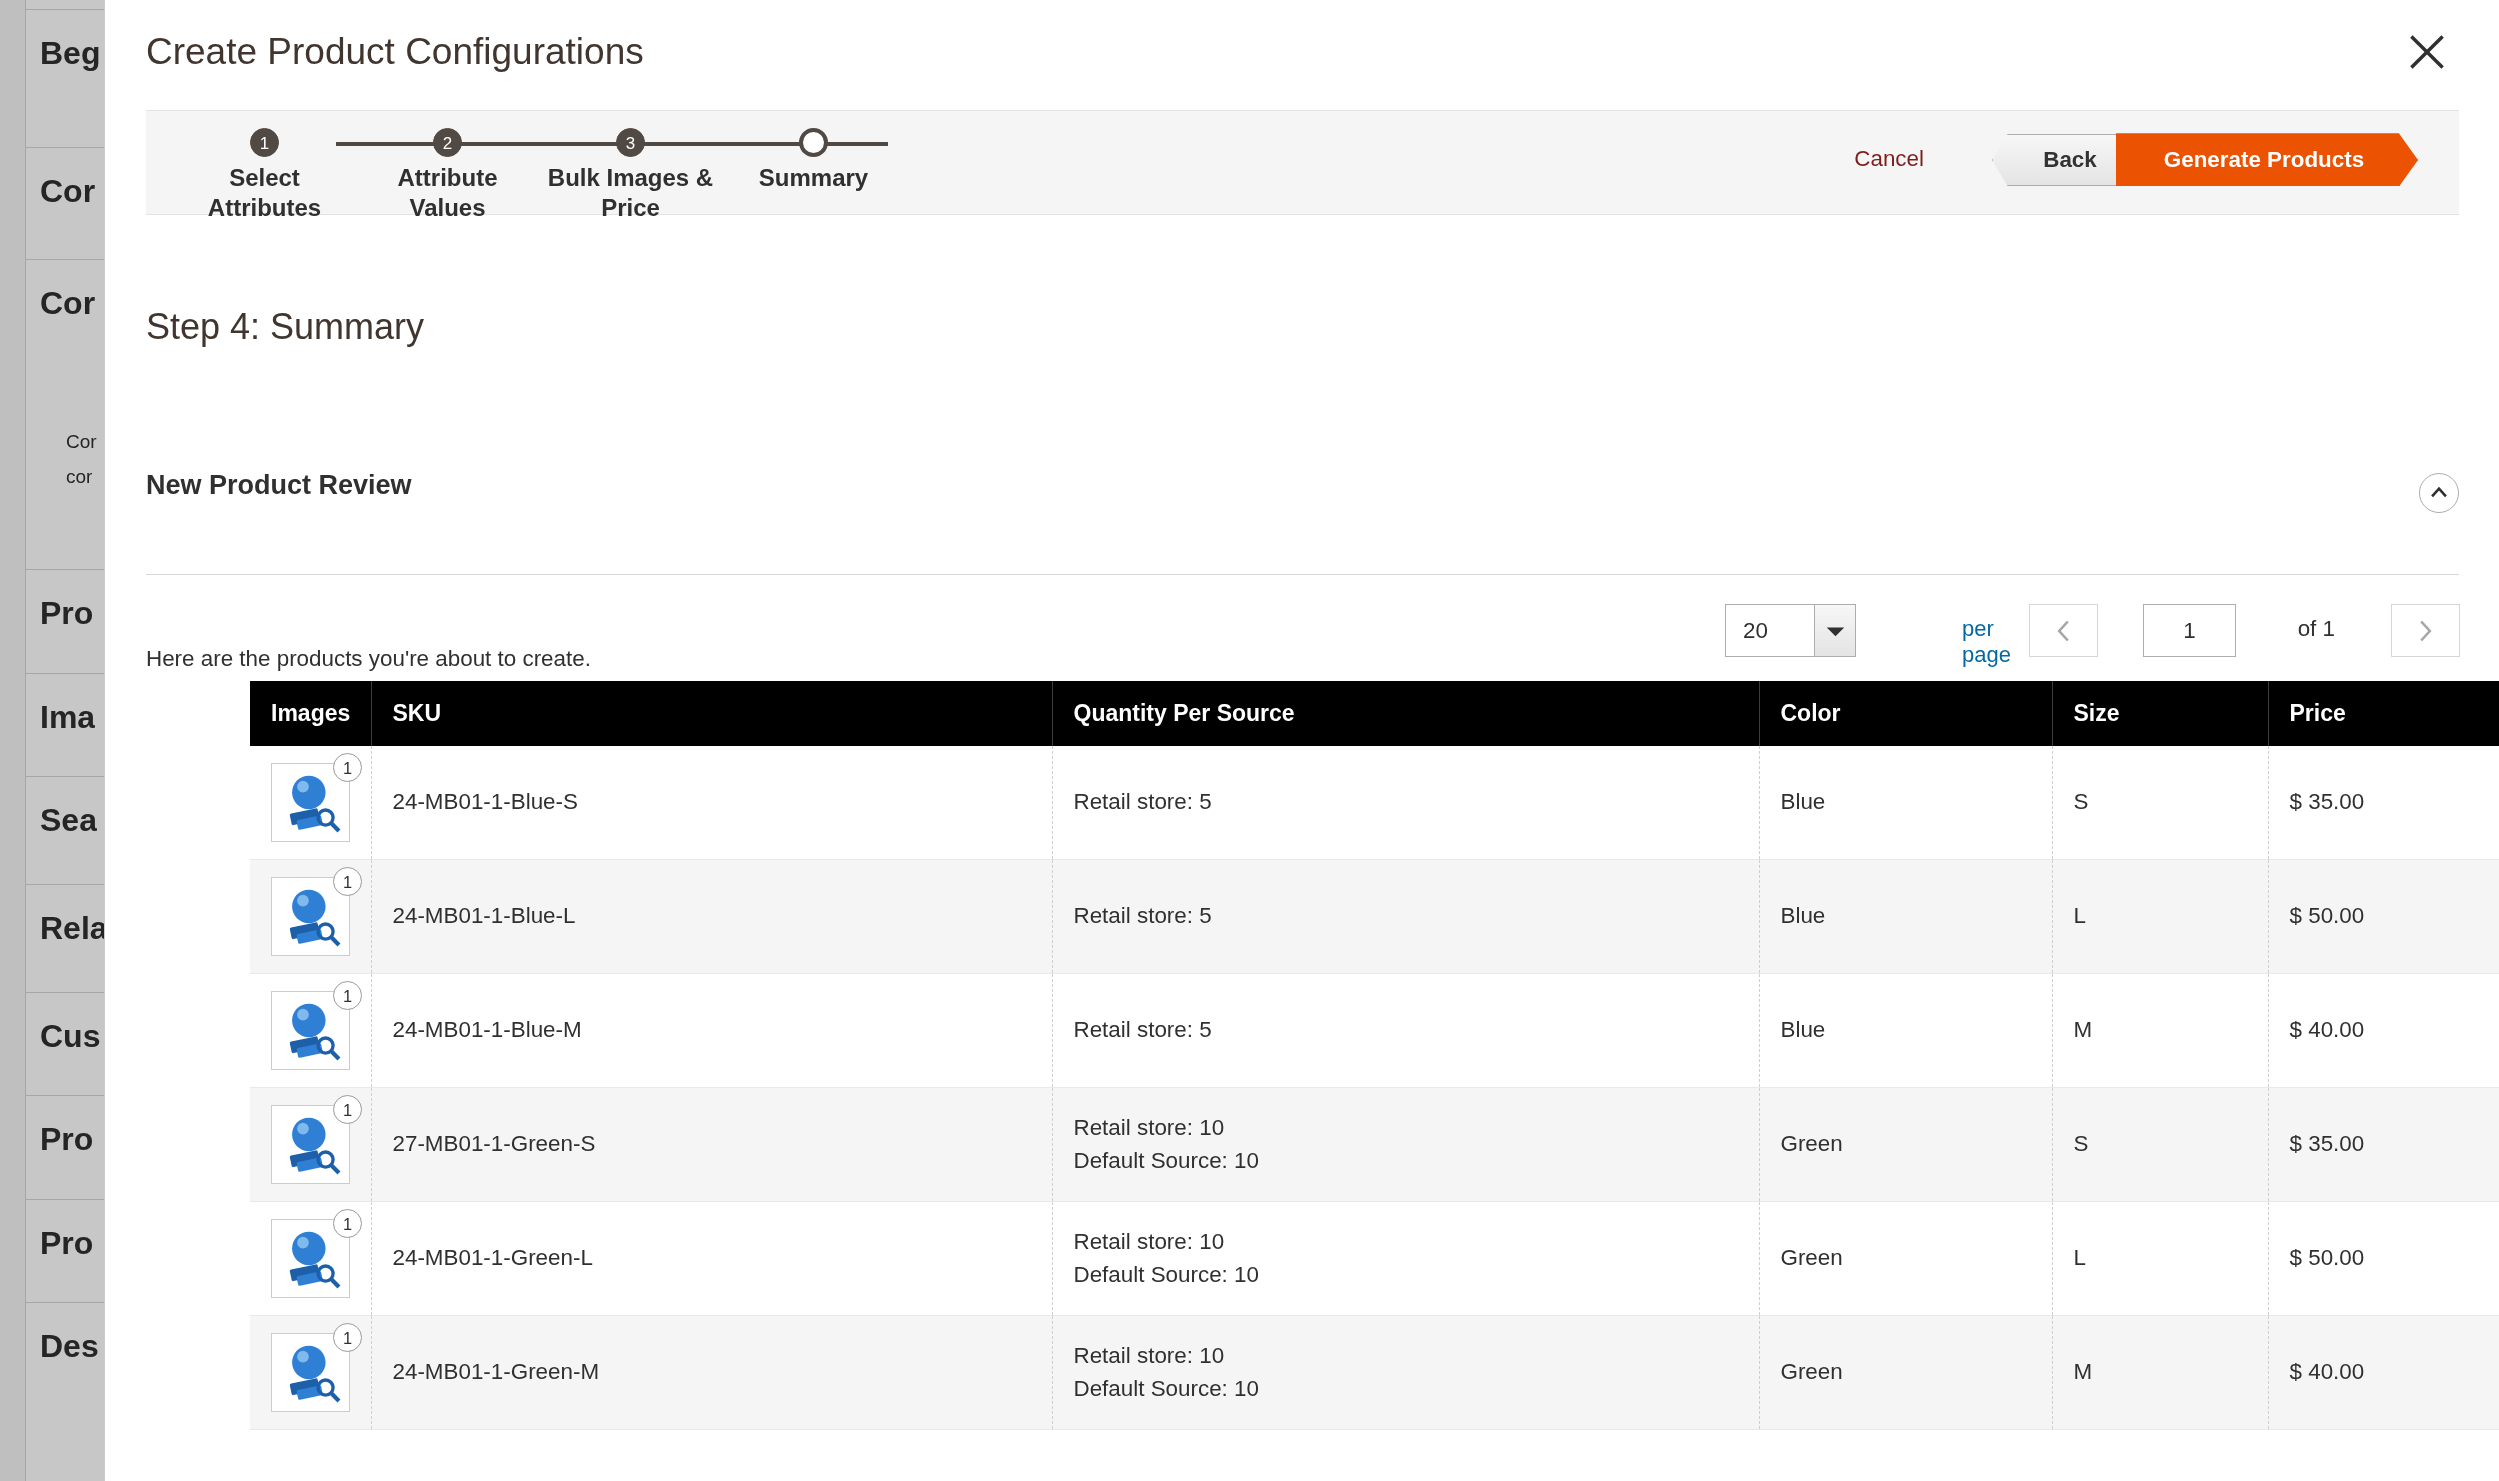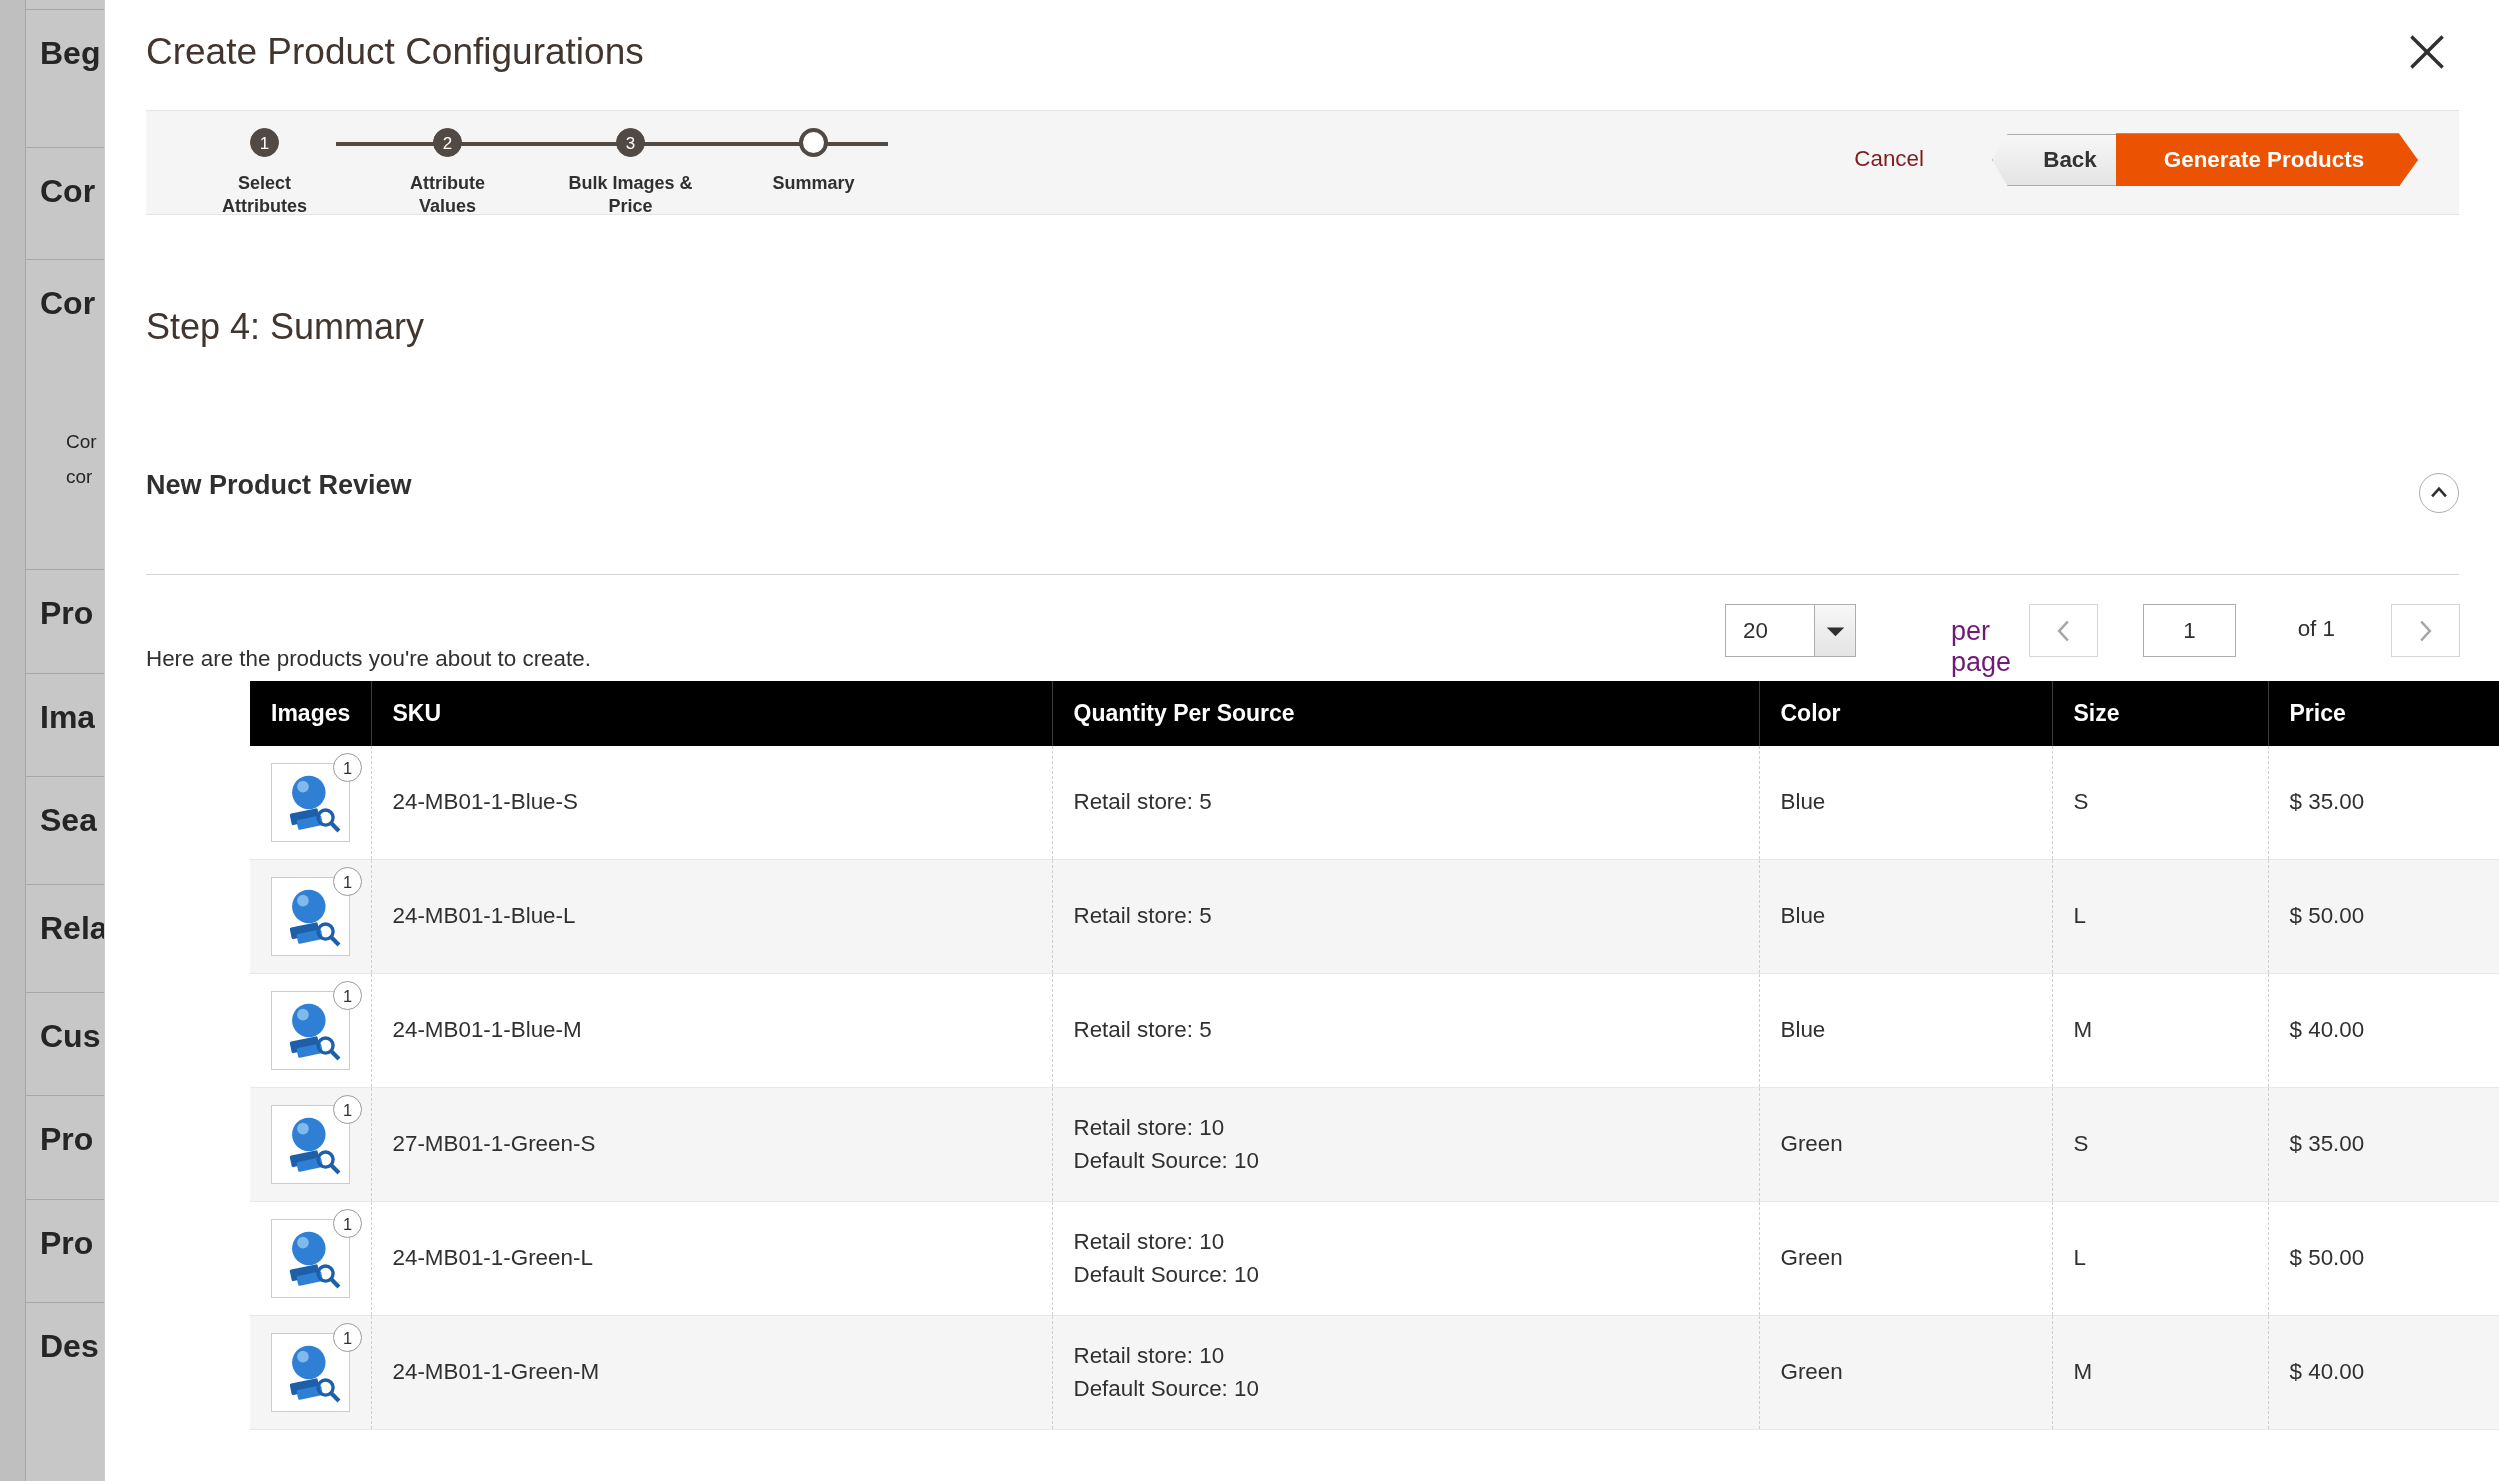--- a/index.html
+++ b/index.html
@@ -127,22 +127,22 @@
     z-index: 2;
     border: 1.7px solid #514943;
   }
   .step.done .step-circle { background: #514943; color: #ffffff; }
   .step.current .step-circle {
     background: #ffffff;
     color: #ffffff;
     border: 4.3px solid #514943;
   }
   .step-label {
-    margin-top: 15px;
-    font-size: 18px;
+    margin-top: 6px;
+    font-size: 24px;
     font-weight: bold;
     color: #303030;
     line-height: 1.25;
   }
   .step.current .step-label { color: #303030; }
   #step-line {
     position: absolute;
     top: 31px;
     left: 86px;
     width: 552px;
@@ -246,21 +246,21 @@
     color: #303030;
   }
   #per-page-arrow {
     width: 41px; height: 100%;
     background: linear-gradient(#f7f7f7,#e4e4e4);
     border-left: 0.9px solid #adadad;
     display: flex; align-items: center; justify-content: center;
   }
   #per-page-label {
     position: absolute; right: 449px; top: 12px;
-    font-size: 27px; color: #701a75;
+    font-size: 22px; color: #0369a1;
   }
   .pg-arrow {
     position: absolute; top: 0;
     width: 69px; height: 53px;
     border: 0.9px solid #d6d6d6;
     background: #ffffff;
     display: flex; align-items: center; justify-content: center;
     cursor: pointer;
     color: #a6a6a6;
   }

